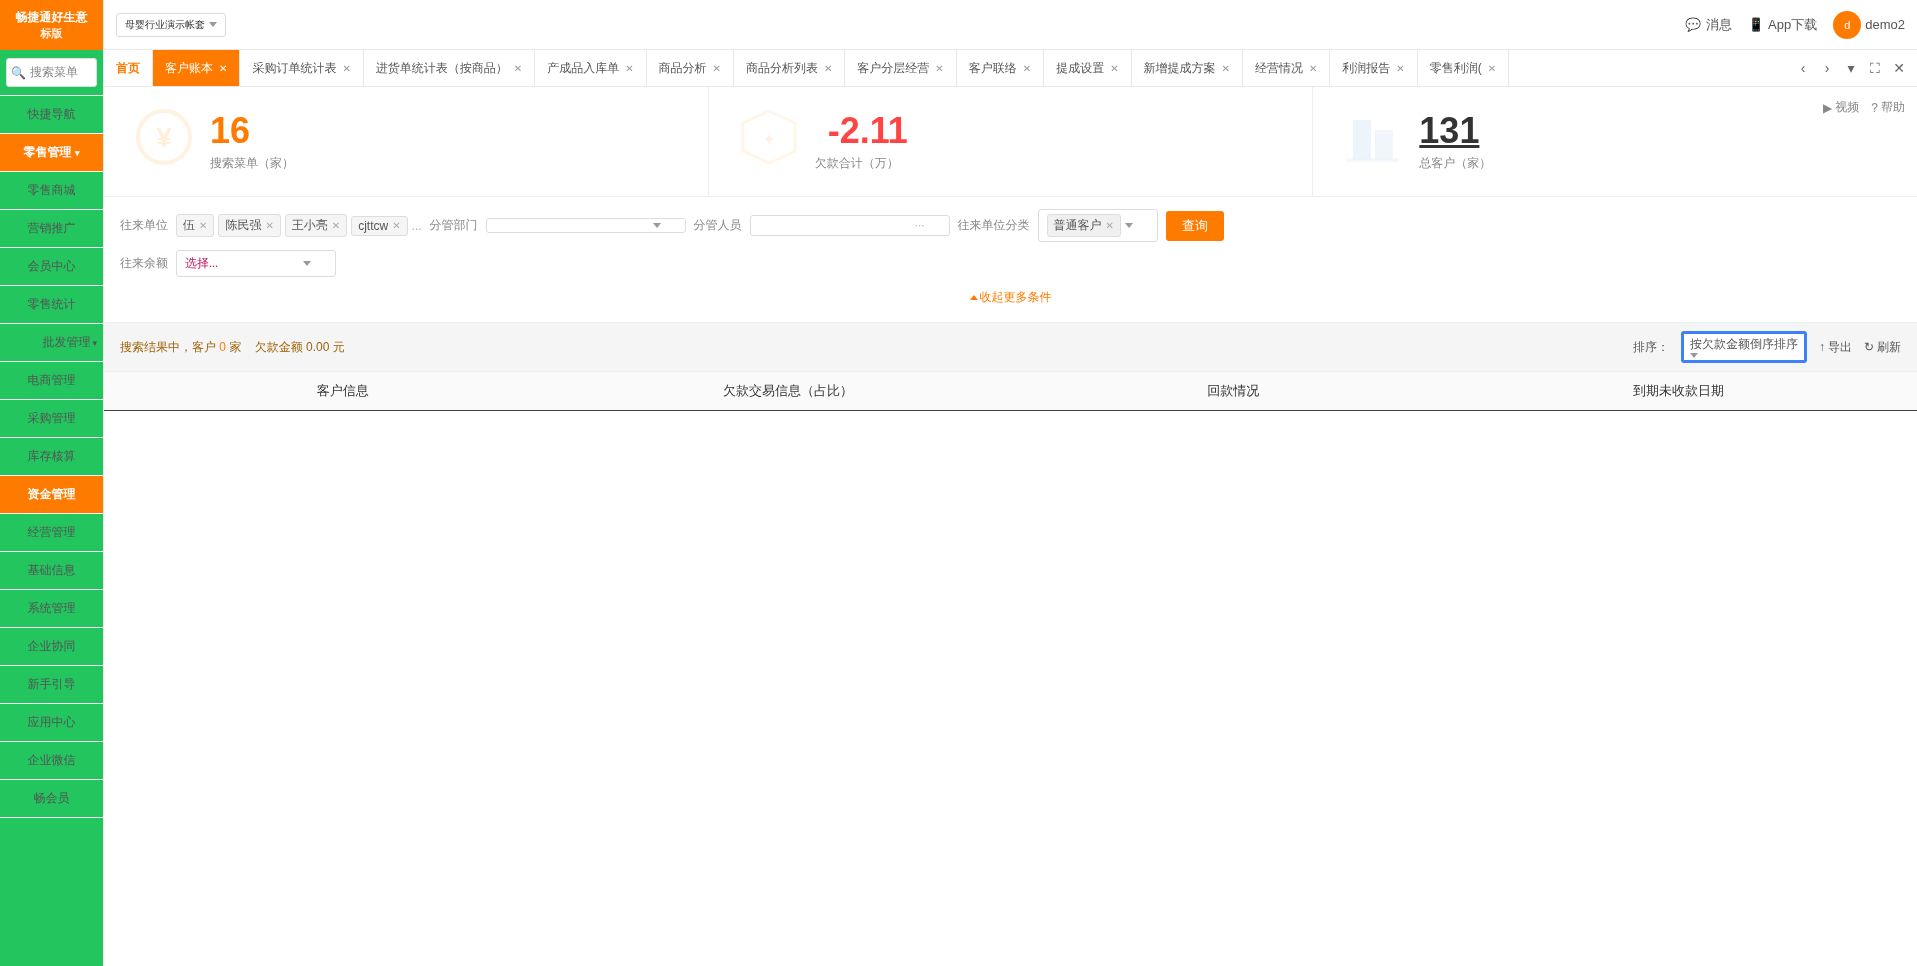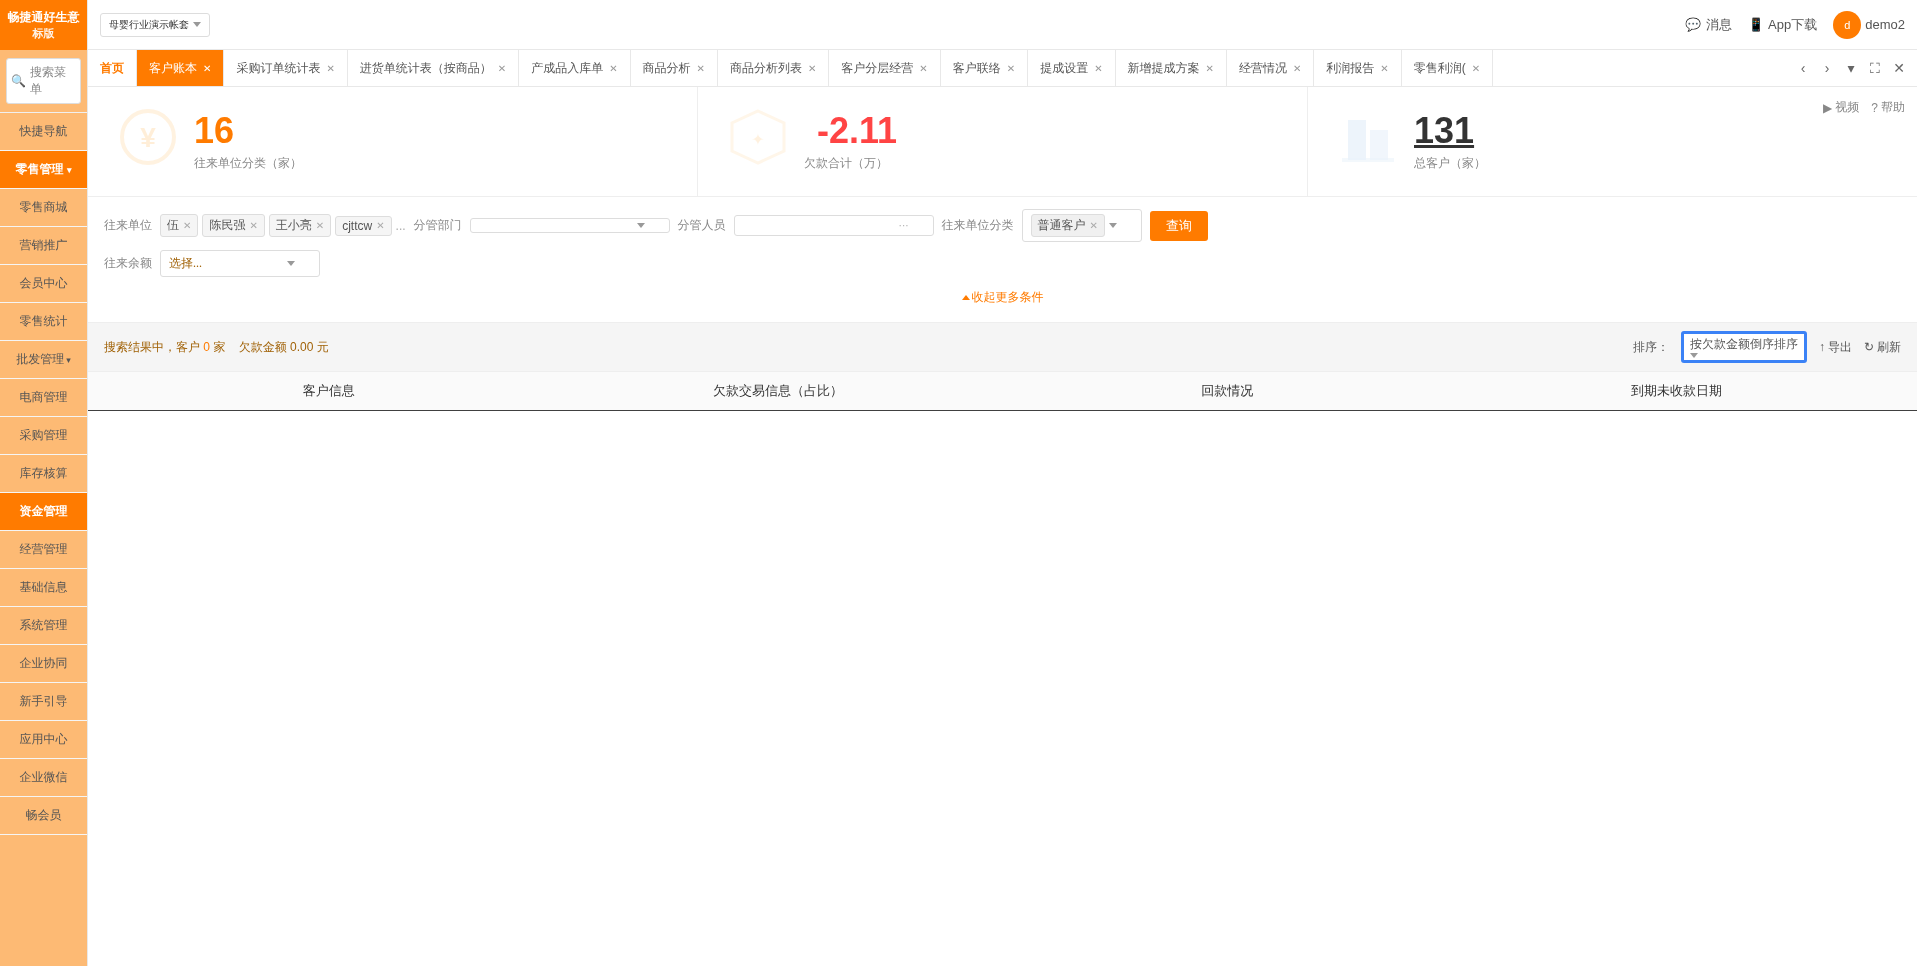--- a/index.html
+++ b/index.html
@@ -1,25 +1,25 @@
 <!DOCTYPE html>
 <html><head>
   <meta charset="utf-8">
   <style>
     * { box-sizing: border-box; margin: 0; padding: 0; }
     body { font-family: "Microsoft YaHei", "PingFang SC", sans-serif; font-size: 13px; background: #f5f5f5; color: #333; display: flex; height: 966px; overflow: hidden; }
 
     
-    .sidebar { width: 88px; background: #fdba74; border-right: 1px solid #e8e8e8; display: flex; flex-direction: column; flex-shrink: 0; }
+    .sidebar { width: 104px; background: #22c55e; border-right: 1px solid #e8e8e8; display: flex; flex-direction: column; flex-shrink: 0; }
     .sidebar-logo { background: #ff7b00; height: 50px; display: flex; align-items: center; justify-content: center; color: #fff; font-size: 12px; font-weight: bold; padding: 4px; text-align: center; line-height: 1.3; }
     .sidebar-search { padding: 8px 6px; border-bottom: 1px solid #f0f0f0; }
     .sidebar-search-btn { width: 100%; background: #fff; border: 1px solid #ddd; border-radius: 3px; padding: 5px 4px; font-size: 12px; color: #888; text-align: left; cursor: pointer; display: flex; align-items: center; gap: 4px; }
     .sidebar-nav-item { padding: 10px 6px; text-align: center; font-size: 12px; color: #555; cursor: pointer; border-bottom: 1px solid #f5f5f5; }
     .sidebar-nav-item.active { background: #ff7b00; color: #fff; font-weight: bold; }
-    .sidebar-nav-item.has-sub { display: flex; align-items: center; justify-content: center; gap: 2px; }
+    .sidebar-nav-item.has-sub { display: flex; align-items: center; justify-content: flex-end; gap: 2px; }
     .sidebar-section { flex: 1; overflow-y: auto; }
 
     
     .main { flex: 1; display: flex; flex-direction: column; overflow: hidden; }
 
     
     .topbar { height: 50px; background: #fff; border-bottom: 1px solid #e8e8e8; display: flex; align-items: center; padding: 0 12px; gap: 8px; flex-shrink: 0; }
     .topbar-selector { display: flex; align-items: center; gap: 4px; font-size: 10px; color: #333; border: 1px solid #ddd; padding: 4px 8px; border-radius: 3px; cursor: pointer; }
     .topbar-right { margin-left: auto; display: flex; align-items: center; gap: 16px; font-size: 13px; color: #555; }
     .topbar-right-item { display: flex; align-items: center; gap: 4px; cursor: pointer; }
@@ -275,21 +275,21 @@
 
         <div class="stat-card">
           <div style="opacity:0.15;font-size:56px;color:#ff9500;line-height:1;">
             <svg width="60" height="60" viewBox="0 0 60 60">
               <circle cx="30" cy="30" r="26" stroke="#ff9500" stroke-width="4" fill="none" opacity="0.8"></circle>
               <text x="30" y="40" text-anchor="middle" font-size="28" fill="#ff9500" font-weight="bold">¥</text>
             </svg>
           </div>
           <div class="stat-text">
             <div class="stat-number">16</div>
-            <div class="stat-label">往来单位分类（家）</div>
+            <div class="stat-label">搜索菜单（家）</div>
           </div>
         </div>
 
         <div class="stat-card">
           <div style="opacity:0.12;font-size:56px;color:#ff7b00;line-height:1;">
             <svg width="60" height="60" viewBox="0 0 60 60">
               <path d="M30 4 L56 16 L56 44 L30 56 L4 44 L4 16 Z" stroke="#ff9500" stroke-width="3" fill="none" opacity="0.7"></path>
               <text x="30" y="38" text-anchor="middle" font-size="16" fill="#ff9500">✦</text>
             </svg>
           </div>
@@ -358,21 +358,21 @@
             </div>
             <span class="chevron-down"></span>
           </div>
 
           <button class="btn-query">查询</button>
         </div>
 
         <div class="filter-row">
           <span class="filter-label">往来余额</span>
           <div class="filter-select" style="min-width:160px;">
-            <span style="color:#a16207;flex:1;font-family:Liberation Serif, serif;">选择...</span>
+            <span style="color:#be185d;flex:1;font-family:Liberation Serif, serif;">选择...</span>
             <span class="chevron-down"></span>
           </div>
         </div>
 
         <div class="filter-collapse-row">
           <span class="filter-collapse">
             <span class="chevron-up"></span>
             <span>收起更多条件</span>
           </span>
         </div>

